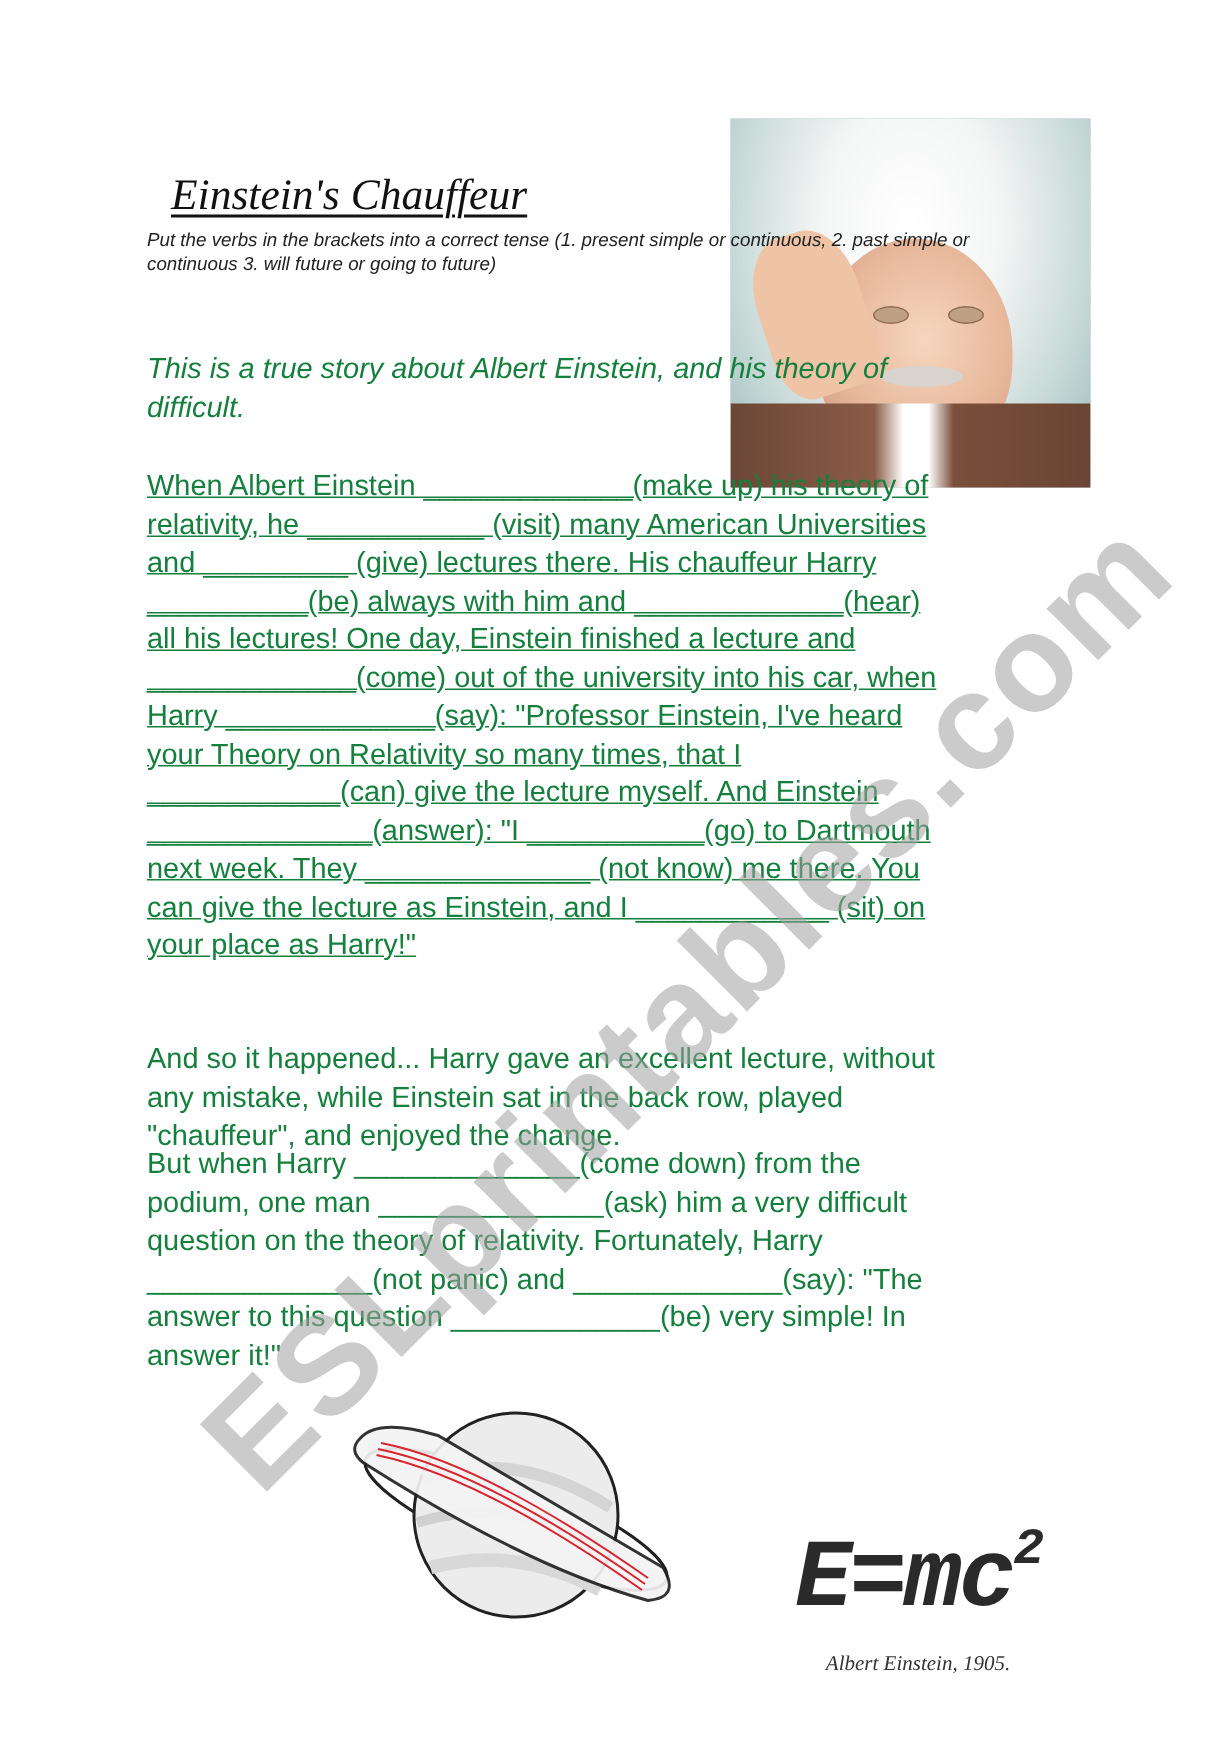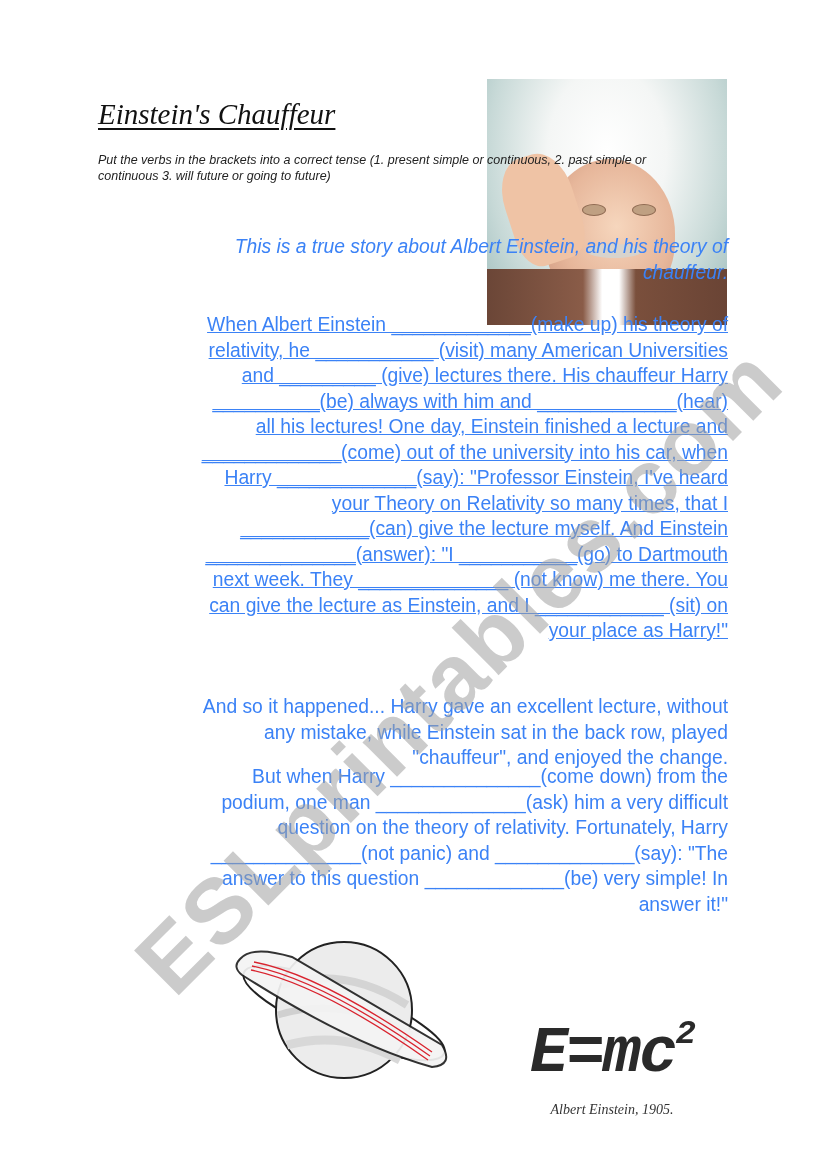--- a/index.html
+++ b/index.html
@@ -4,23 +4,23 @@
 <style>
   html, body { margin: 0; padding: 0; background: #ffffff; }
   body { width: 821px; height: 1169px; position: relative; overflow: hidden; font-family: "Liberation Sans", sans-serif; color: #111; }
   .photo { position: absolute; left: 487px; top: 79px; width: 240px; height: 246px; background: #a9c4c3; overflow: hidden; }
   .photo .bg { position: absolute; inset: 0; background: radial-gradient(ellipse at 50% 30%, #ffffff 0%, #f4f6f5 35%, #c7d9d7 70%, #98b9b8 100%); }
   .photo .face { position: absolute; left: 58px; top: 80px; width: 130px; height: 150px; border-radius: 50% 50% 45% 45%; background: radial-gradient(ellipse at 55% 45%, #f6d6bd 0%, #e7b79b 55%, #c99178 100%); }
   .photo .hand { position: absolute; left: 20px; top: 75px; width: 70px; height: 110px; border-radius: 40% 40% 30% 30%; background: #efc3a5; transform: rotate(-18deg); }
   .photo .coat { position: absolute; left: 0; top: 190px; width: 240px; height: 70px; background: linear-gradient(90deg, #6b4637 0%, #8a5c48 40%, #fff 48%, #fff 55%, #7a4f3c 62%, #6a4435 100%); }
   .photo .eye { position: absolute; top: 125px; width: 22px; height: 10px; border-radius: 50%; background: #bfa082; border: 1px solid #8f6b53; }
   .photo .mustache { position: absolute; left: 100px; top: 165px; width: 55px; height: 14px; border-radius: 50%; background: #d8d3cc; }
-  .title { position: absolute; left: 98px; top: 98px; font-family: "Liberation Serif", serif; font-style: italic; font-size: 29px; text-decoration: underline; text-decoration-thickness: 2px; text-underline-offset: 4px; color: #111; margin: 0; font-weight: normal; }
+  .title { position: absolute; left: 98px; top: 98px; font-family: "Liberation Serif", serif; font-style: italic; font-size: 29px; text-decoration: underline; text-decoration-thickness: 2px; text-underline-offset: 4px; color: #111; margin: 16px; font-weight: normal; }
   .instructions { position: absolute; left: 98px; top: 152px; width: 640px; font-style: italic; font-size: 12.5px; line-height: 16px; color: #222; }
-  .story { position: absolute; left: 98px; width: 630px; font-size: 19.3px; line-height: 25.5px; color: #3b82f6; text-align: right; }
+  .story { position: absolute; left: 98px; width: 630px; font-size: 19.3px; line-height: 25.5px; color: #15803d; }
   .intro { top: 234px; font-style: italic; }
   .p1 { top: 312px; text-decoration: underline; }
   .p2 { top: 694px; }
   .p3 { top: 764px; }
   .story .line { display: block; white-space: nowrap; }
   .watermark { position: absolute; left: 95px; top: 455px; font-size: 92px; font-weight: bold; color: rgba(160,160,160,0.55); transform: rotate(-45deg); transform-origin: left top; white-space: nowrap; pointer-events: none; letter-spacing: 2px; left: 115px; top: 940px; }
   .saturn { position: absolute; left: 232px; top: 935px; width: 225px; height: 150px; }
   .emc { position: absolute; left: 512px; top: 1001px; width: 200px; height: 100px; text-align: center; font-style: italic; }
   .emc .formula { font-family: "Liberation Mono", monospace; font-weight: bold; font-size: 64px; line-height: 66px; color: #2a2a2a; letter-spacing: -2px; display: inline-block; }
   .emc .sup { font-size: 34px; vertical-align: 28px; }
@@ -41,21 +41,21 @@
 
 <h1 class="title">Einstein's Chauffeur</h1>
 
 <div class="instructions">
   <span class="line" style="display:block">Put the verbs in the brackets into a correct tense (1.  present simple or continuous, 2.  past simple or</span>
   <span class="line" style="display:block">continuous 3.  will future  or going to future)</span>
 </div>
 
 <div class="story intro">
   <span class="line">This is a true story about Albert Einstein, and his theory of</span>
-  <span class="line">chauffeur.</span>
+  <span class="line">difficult.</span>
 </div>
 
 <div class="story p1">
   <span class="line">When Albert Einstein _____________(make up) his theory of</span>
   <span class="line">relativity, he ___________ (visit) many American Universities</span>
   <span class="line">and _________ (give) lectures there. His chauffeur Harry</span>
   <span class="line">__________(be) always with him and _____________(hear)</span>
   <span class="line">all his lectures! One day, Einstein finished a lecture and</span>
   <span class="line">_____________(come) out of the university into his car, when</span>
   <span class="line">Harry _____________(say): "Professor Einstein, I've heard</span>

